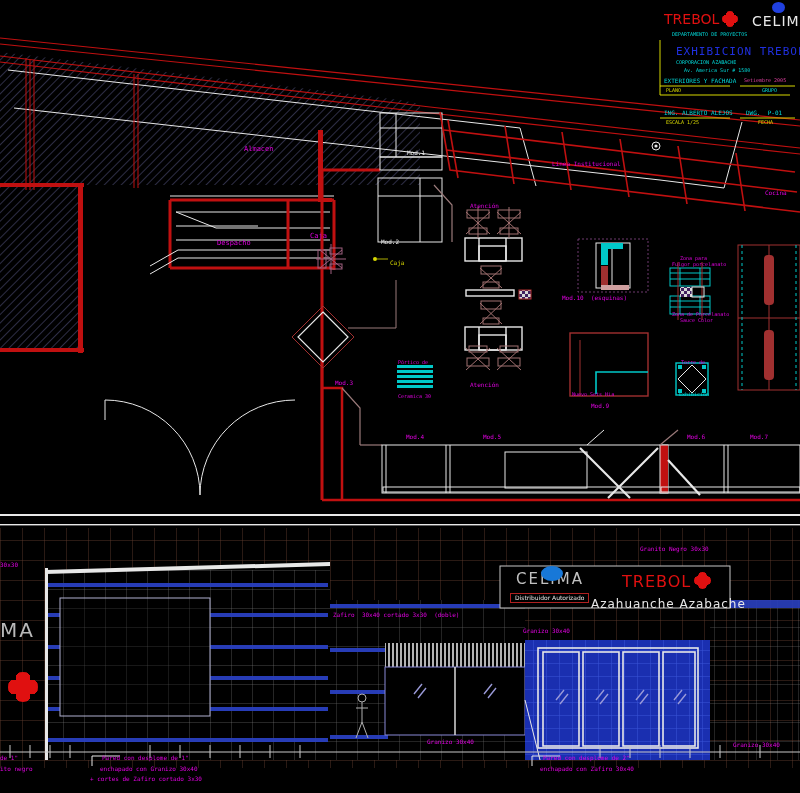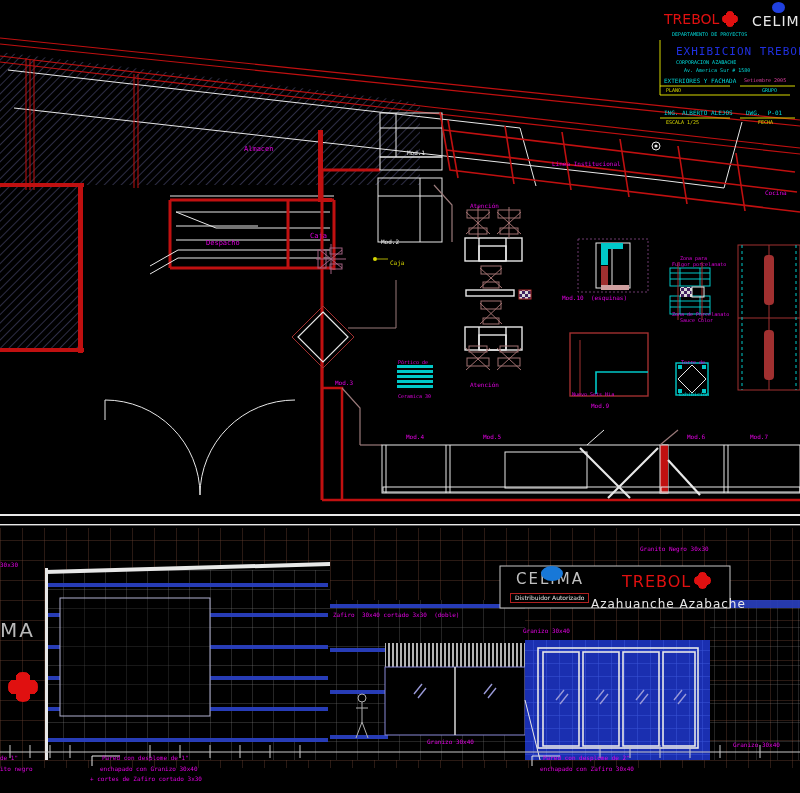--- a/index.html
+++ b/index.html
@@ -414,21 +414,21 @@
 <div class="txt t5" style="left:744px;top:78px;color:#e040a0;">Setiembre 2005</div>
 <div class="txt cyan t5" style="left:762px;top:88px;">GRUPO</div>
 
 <div class="txt cyan bold t6" style="left:664px;top:110px;">ING. ALBERTO ALEJOS</div>
 <div class="txt yellow t5" style="left:666px;top:120px;">ESCALA 1/25</div>
 <div class="txt cyan bold t6" style="left:746px;top:110px;">DWG.  P-01</div>
 <div class="txt yellow t5" style="left:758px;top:120px;">FECHA</div>
 
 <div id="plan-labels">
       <div class="txt magenta t7" style="left: 232px; top: 146px; margin-left: 12px;">Almacen</div>
-      <div class="txt magenta t7" style="left: 206px; top: 240px; text-align: center;">Despacho</div>
+      <div class="txt magenta t7" style="left: 217px; top: 240px; text-align: center;">Despacho</div>
       <div class="txt magenta t7" style="left: 310px; top: 233px;">Caja</div>
       <div class="txt yellow t6" style="left: 390px; top: 260px;">Caja</div>
       <div class="txt white t6" style="left: 407px; top: 150px;">Mod.1</div>
       <div class="txt white t6" style="left: 381px; top: 239px;">Mod.2</div>
       <div class="txt magenta t6" style="left: 335px; top: 380px;">Mod.3</div>
       <div class="txt magenta t6" style="left: 406px; top: 434px;">Mod.4</div>
       <div class="txt magenta t6" style="left: 483px; top: 434px;">Mod.5</div>
       <div class="txt magenta t6" style="left: 687px; top: 434px;">Mod.6</div>
       <div class="txt magenta t6" style="left: 750px; top: 434px;">Mod.7</div>
       <div class="txt magenta t6" style="left: 591px; top: 403px;">Mod.9</div>

